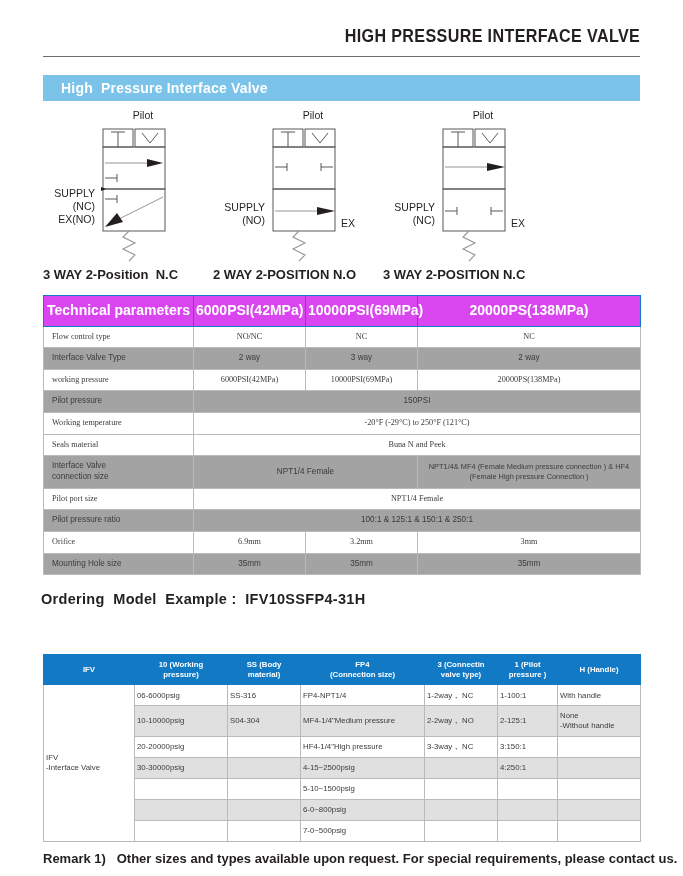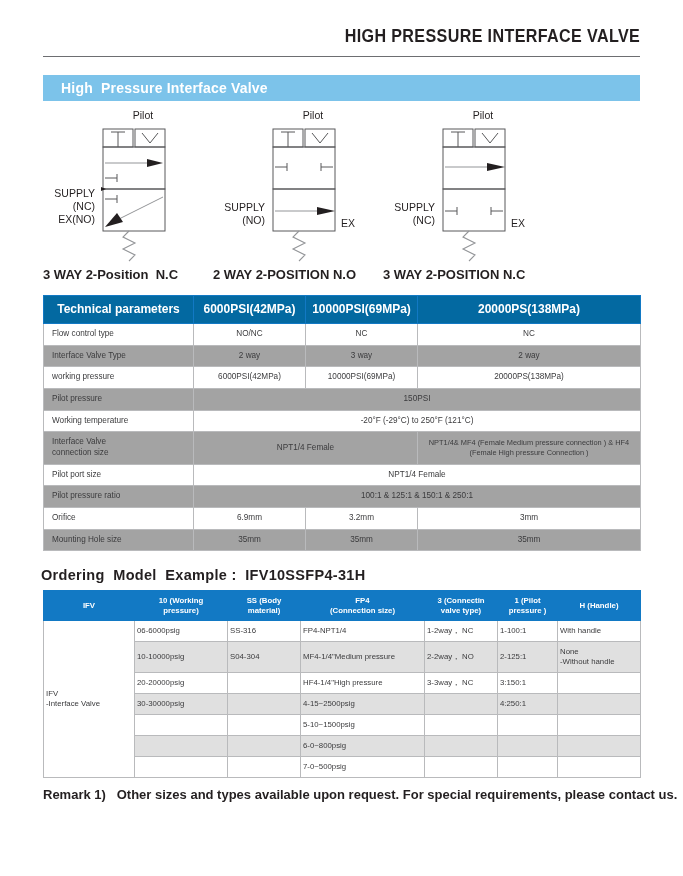--- a/index.html
+++ b/index.html
@@ -78,58 +78,59 @@
   }
 
   
   .tbl-wrap { padding: 0 43px; }
   table.spec {
     width: 100%;
     border-collapse: collapse;
     table-layout: fixed;
   }
   table.spec th {
-    background: #0369a1;
+    background: #d946ef;
     color: #ffffff;
-    font-size: 12px;
+    font-size: 14px;
     font-weight: bold;
     text-align: center;
     padding: 6px 2px;
     border: 1px solid #1279c4;
     line-height: 1.25;
   }
   table.spec td {
     border: 1px solid #b9babc;
     font-size: 8.2px;
     color: #3b3b3d;
     padding: 5px 4px;
     text-align: center;
     line-height: 1.3;
   }
   table.spec td.lbl {
     text-align: left;
     padding-left: 8px;
   }
   table.spec tr.shaded td { background: #a3a3a3; }
-  table.spec tr.plain td { background: #ffffff; }
+  table.spec tr.plain td { background: #ffffff; font-family: Liberation Serif, serif; }
   td.tall { line-height: 1.35; }
 
   
   .order-title {
     padding: 16px 43px 7px 41px;
     font-size: 14.5px;
     font-weight: bold;
     color: #231f20;
     letter-spacing: 0.3px;
     white-space: pre;
   }
   table.order {
     width: 100%;
     border-collapse: collapse;
     table-layout: fixed;
+    margin-top: 40px;
   }
   table.order th {
     background: #1279c4;
     color: #ffffff;
     font-size: 7.8px;
     font-weight: bold;
     text-align: center;
     padding: 5px 1px;
     border: 1px solid #1279c4;
     line-height: 1.22;
@@ -334,20 +335,24 @@
         <td>10000PSI(69MPa)</td>
         <td>20000PS(138MPa)</td>
       </tr>
       <tr class="shaded">
         <td class="lbl">Pilot pressure</td>
         <td colspan="3">150PSI</td>
       </tr>
       <tr class="plain">
         <td class="lbl">Working temperature</td>
         <td colspan="3">-20°F (-29°C) to 250°F (121°C)</td>
+      </tr>
+      <tr class="plain">
+        <td class="lbl">Seals material</td>
+        <td colspan="3">Buna N and Peek</td>
       </tr>
       <tr class="shaded">
         <td class="lbl tall" style="white-space:pre-line;">Interface Valve
 connection size</td>
         <td colspan="2">NPT1/4 Female</td>
         <td class="tall" style="font-size:7.4px;padding:4px 6px;">NPT1/4&amp; MF4  (Female Medium pressure connection ) &amp; HF4 (Female  High pressure Connection )</td>
       </tr>
       <tr class="plain">
         <td class="lbl">Pilot port size</td>
         <td colspan="3">NPT1/4 Female</td>

